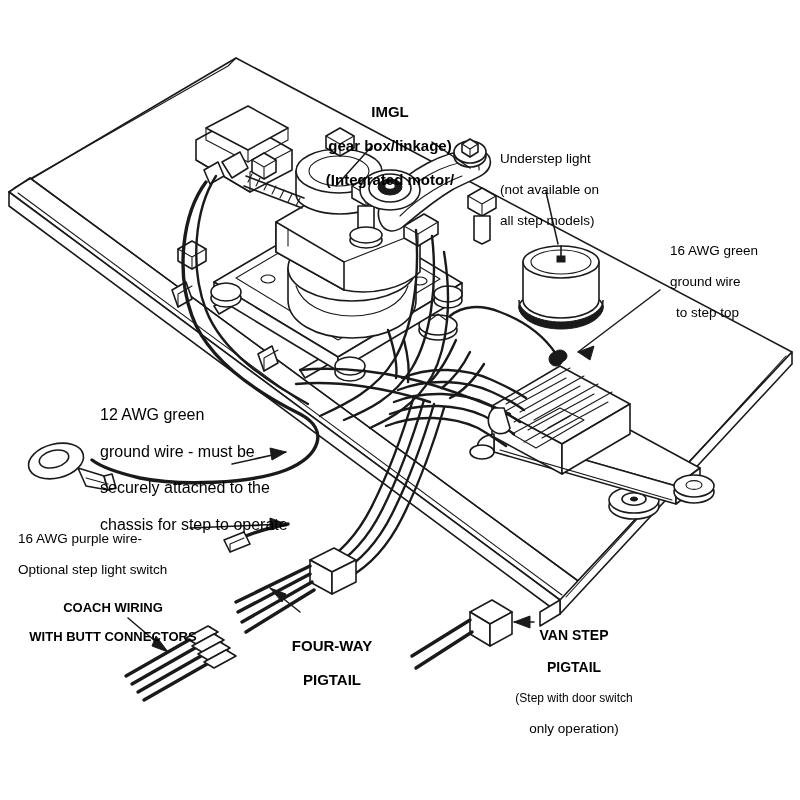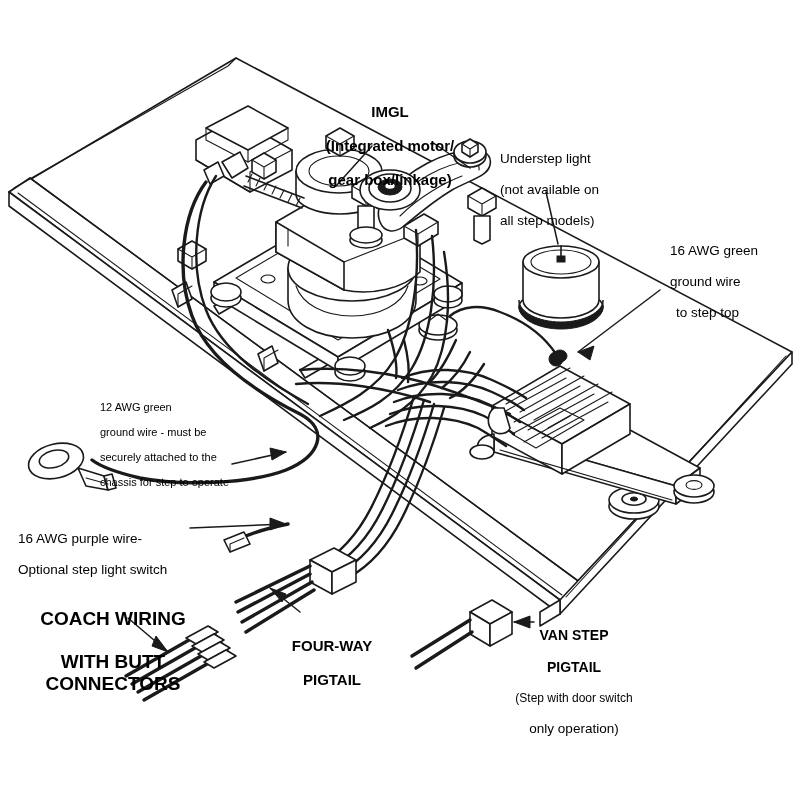--- a/index.html
+++ b/index.html
@@ -336,50 +336,50 @@
       <path class="lead" d="M300,612 L270,588"></path>
       <polygon class="blk" points="270,588 286,594 282,602"></polygon>
 
       <path class="lead" d="M534,622 L514,622"></path>
       <polygon class="blk" points="514,622 530,616 530,628"></polygon>
     </g>
   </svg>
 
   <div class="lbl lbl-bold t-center" style="left:300px; top:86px; width:180px; font-size:15px;">
     <div>IMGL</div>
+    <div>gear box/linkage)</div>
     <div>(Integrated motor/</div>
-    <div>gear box/linkage)</div>
   </div>
 
   <div class="lbl t-left" style="left:500px; top:136px; width:150px; font-size:13.5px;">
     <div>Understep light</div>
     <div>(not available on</div>
     <div>all step models)</div>
   </div>
 
   <div class="lbl t-left" style="left:670px; top:228px; width:130px; font-size:13.5px;">
     <div>16 AWG green</div>
     <div>ground wire</div>
     <div style="padding-left:6px;">to step top</div>
   </div>
 
 
-  <div class="lbl t-left" style="left:100px; top:388px; width:210px; font-size:11px;">
+  <div class="lbl t-left" style="left:100px; top:388px; width:210px; font-size:16px;">
     <div>12 AWG green</div>
     <div>ground wire - must be</div>
     <div>securely attached to the</div>
     <div>chassis for step to operate</div>
   </div>
 
   <div class="lbl t-left" style="left:18px; top:516px; width:200px; font-size:13.5px;">
     <div>16 AWG purple wire-</div>
     <div>Optional step light switch</div>
   </div>
 
-  <div class="lbl lbl-bold t-center" style="left:8px; top:586px; width:210px; font-size:19px;">
+  <div class="lbl lbl-bold t-center" style="left:8px; top:586px; width:210px; font-size:13px;">
     <div>COACH WIRING</div>
     <div>WITH BUTT CONNECTORS</div>
   </div>
 
   <div class="lbl lbl-bold t-center" style="left:262px; top:620px; width:140px; font-size:15px;">
     <div>FOUR-WAY</div>
     <div>PIGTAIL</div>
   </div>
 
   <div class="lbl t-center" style="left:484px; top:612px; width:180px; font-size:14px;">

